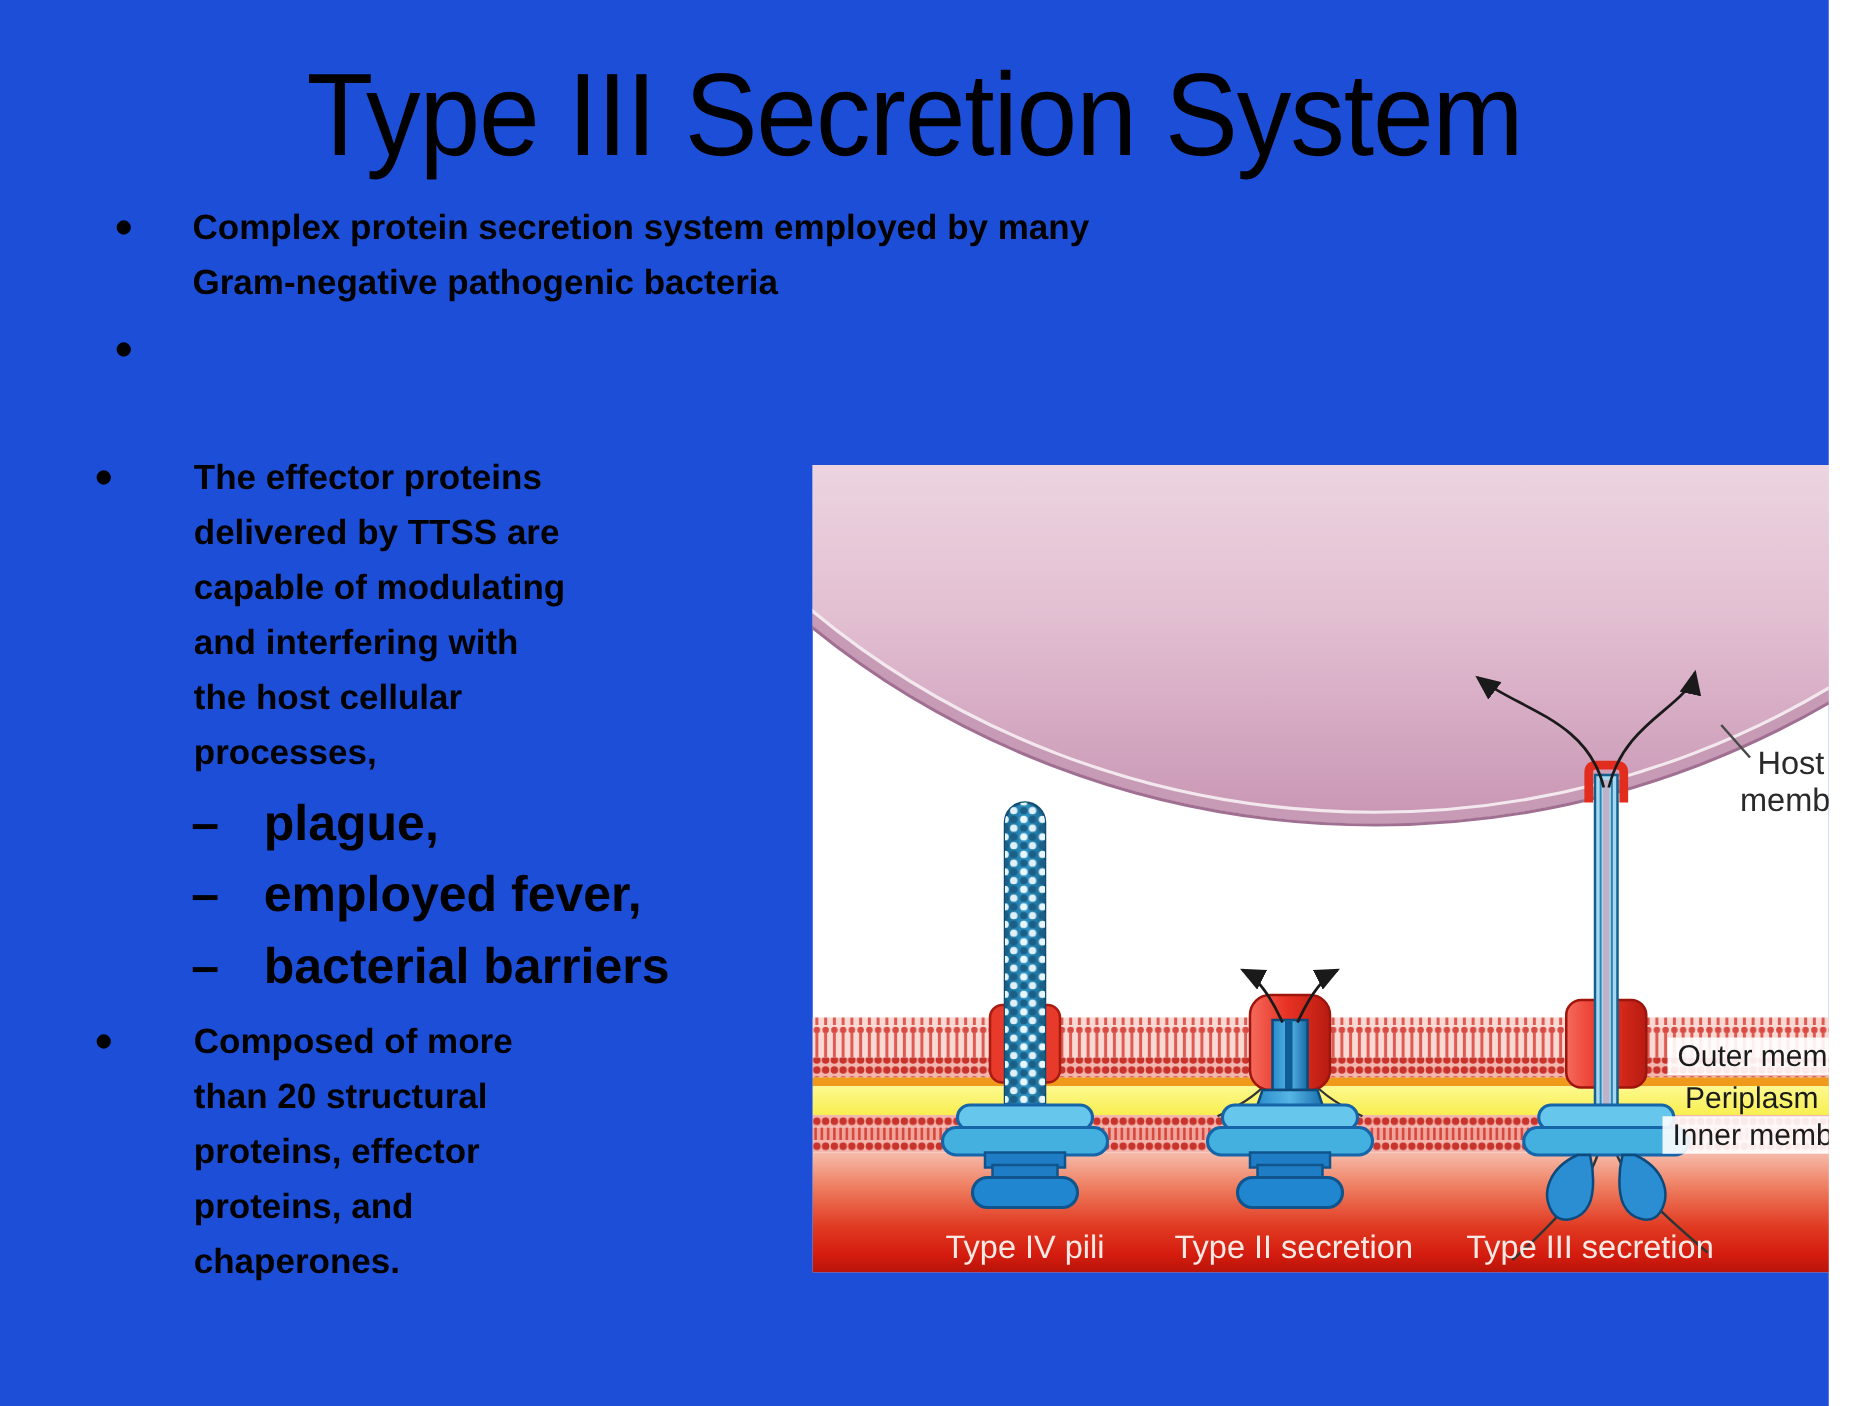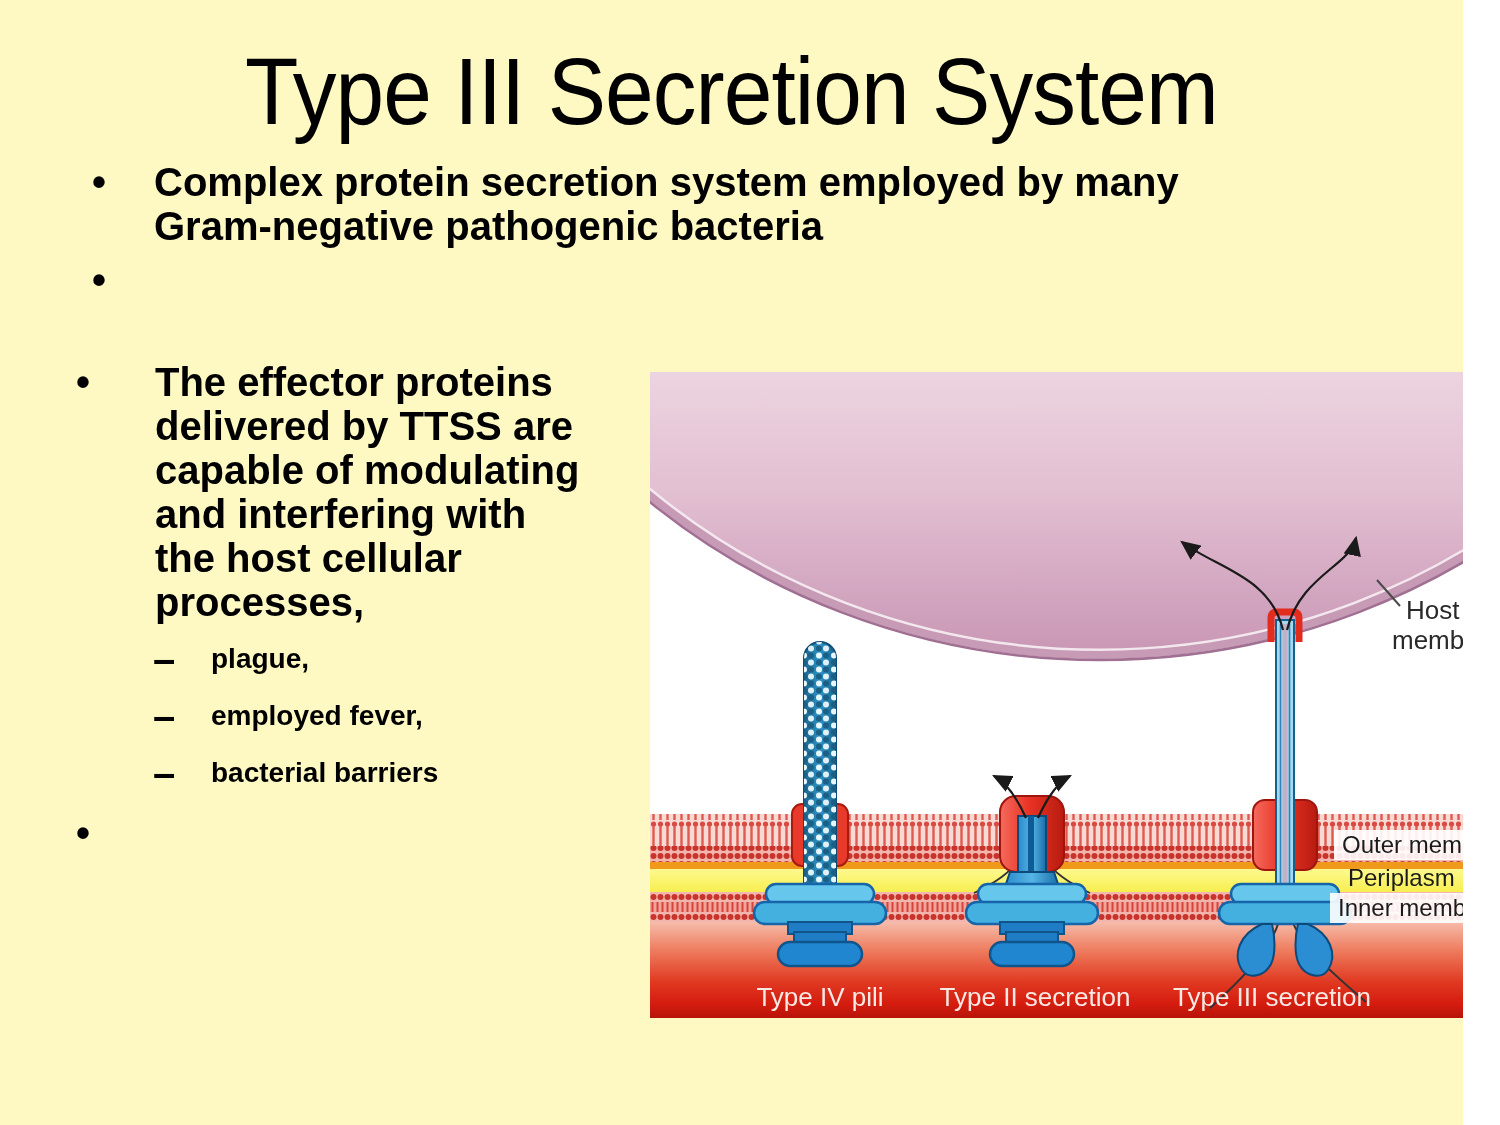--- a/index.html
+++ b/index.html
@@ -1,41 +1,41 @@
 <!DOCTYPE html>
 <html><head>
 <meta charset="utf-8">
 <style>
   html,body { margin:0; padding:0; }
   .slide {
     position:relative; width:1463px; height:1125px;
-    background:#fef9c3; overflow:hidden;
+    background:#1d4ed8; overflow:hidden;
     font-family:"Liberation Sans", sans-serif; color:#000;
   }
   .title {
     position:absolute; left:0; right:0; top:42px; margin:0;
     text-align:center; font-size:94px; font-weight:400; line-height:100px;
     letter-spacing:-1px; transform:scaleX(0.93);
   }
   .top-bullets { position:absolute; left:86px; top:160px; width:1300px; }
   .bullet-row { display:flex; margin-bottom:10px; }
   .bullet-row .marker {
     flex:none; width:62px; padding-left:6px;
     font-size:40px; font-weight:700; line-height:44px;
   }
   .bullet-row .btext {
-    font-size:40px; font-weight:700; line-height:44px; white-space:pre-line;
+    font-size:28px; font-weight:700; line-height:44px; white-space:pre-line;
   }
   .left-col { position:absolute; left:62px; top:360px; width:600px; }
   .left-col .bullet-row .marker { width:79px; padding-left:14px; }
   .sub-row { display:flex; margin:13px 0 0 91px; }
   .sub-row .marker {
     flex:none; width:58px; font-size:40px; font-weight:700; line-height:44px;
   }
-  .sub-row .stext { font-size:28px; font-weight:700; line-height:44px; }
+  .sub-row .stext { font-size:40px; font-weight:700; line-height:44px; }
   .left-col .second { margin-top:16px; }
   .diagram { position:absolute; left:650px; top:372px; width:850px; height:646px; }
   .dlabel   { font:24px "Liberation Sans", sans-serif; fill:#1b1b1b; }
   .dlabel-lg{ font:26px "Liberation Sans", sans-serif; fill:#2a2a2a; }
   .dlabel-bottom { font:26px "Liberation Sans", sans-serif; fill:#f9e9e4; text-anchor:middle; }
 </style>
 </head>
 <body>
 
 <div class="slide">
@@ -70,20 +70,25 @@
     <div class="sub-row">
       <span class="marker">–</span>
       <span class="stext">employed fever,</span>
     </div>
     <div class="sub-row">
       <span class="marker">–</span>
       <span class="stext">bacterial barriers</span>
     </div>
     <div class="bullet-row second">
       <span class="marker">•</span>
+      <span class="btext">Composed of more
+than 20 structural
+proteins, effector
+proteins, and
+chaperones.</span>
     </div>
   </div>
 
   <svg class="diagram" viewBox="0 0 850 646" width="850" height="646">
     <defs>
       <linearGradient id="hostG" x1="0" y1="-80" x2="0" y2="292" gradientUnits="userSpaceOnUse">
         <stop offset="0" stop-color="#f3e2ea"></stop>
         <stop offset="0.55" stop-color="#e2bed1"></stop>
         <stop offset="0.85" stop-color="#d0a2bd"></stop>
         <stop offset="1" stop-color="#c794b1"></stop>

